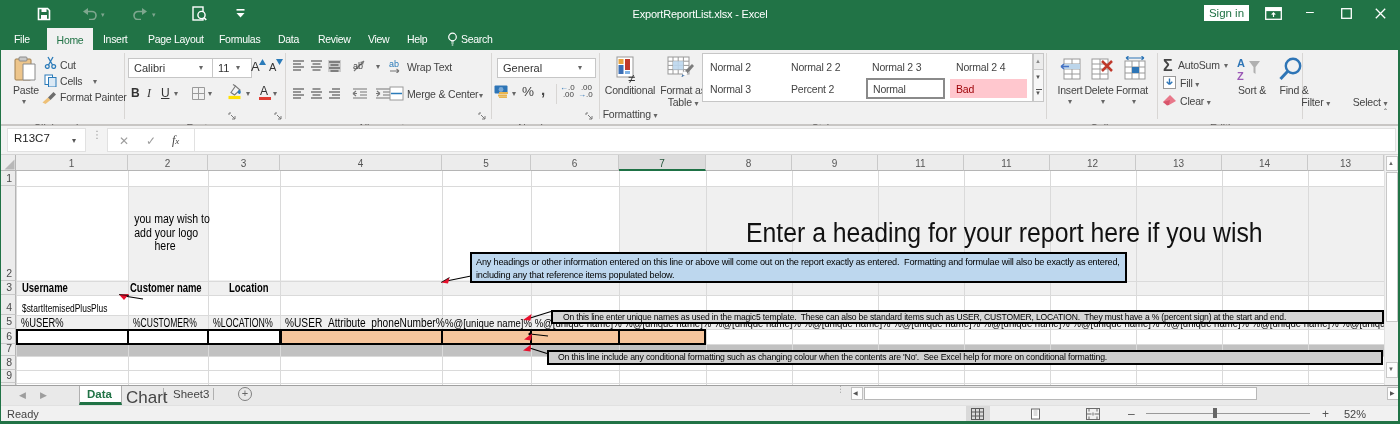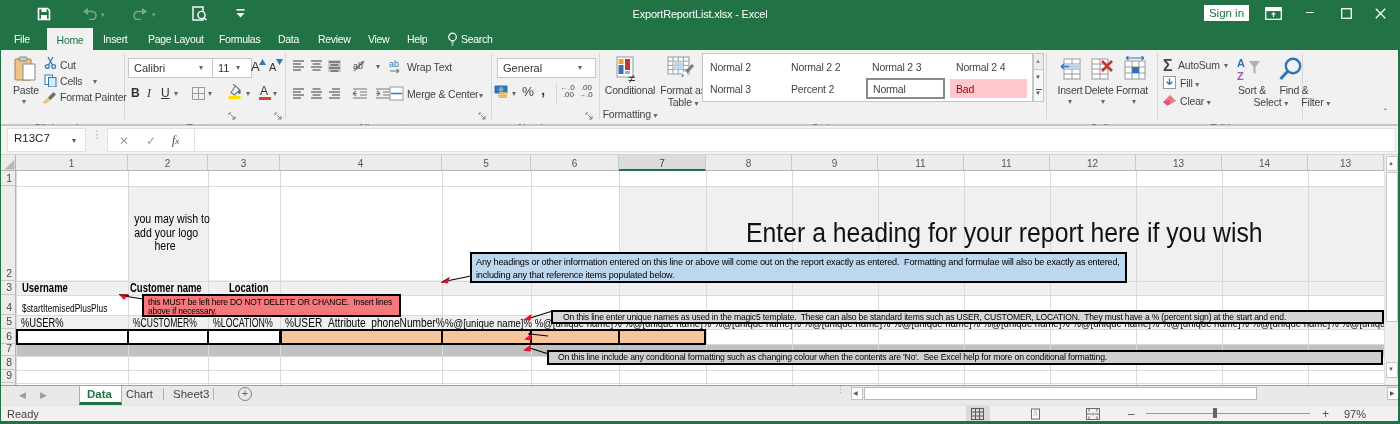--- a/index.html
+++ b/index.html
@@ -331,21 +331,21 @@
     <text x="0" y="23" font-size="11" font-weight="bold" fill="#9b59b6" font-family="sans-serif">Z</text>
     <path d="M12 4 h11 l-4.5 6 v7 l-2 -1.5 v-5.5 z" fill="#b0b0b0"></path>
   </svg>
   <div class="rbtxt" style="left:1230px;top:84px;width:44px;text-align:center">Sort &amp;</div>
   <div class="rbtxt" style="left:1286px;top:96px;width:44px;text-align:right">Filter <span class="dd">▾</span></div>
   <svg class="ab" style="left:1278px;top:57px" width="26" height="26" viewBox="0 0 26 26">
     <circle cx="15" cy="9" r="7.2" fill="none" stroke="#2e75b6" stroke-width="2.4"></circle>
     <path d="M9.5 14.5 L2.5 22" stroke="#2e75b6" stroke-width="3"></path>
   </svg>
   <div class="rbtxt" style="left:1272px;top:84px;width:44px;text-align:center">Find &amp;</div>
-  <div class="rbtxt" style="left:1244px;top:96px;width:44px;text-align:right">Select <span class="dd">▾</span></div>
+  <div class="rbtxt" style="left:1348px;top:96px;width:44px;text-align:center">Select <span class="dd">▾</span></div>
   <div id="fbar" class="ab">
     <div class="ab" style="left:0;top:0;width:1400px;height:1px;background:#c8c6c4"></div>
     <div id="namebox" class="ab"></div>
     <div class="ab" style="left:14px;top:7px;font-size:11.5px;color:#222">R13C7</div>
     <div class="ab dd" style="left:72px;top:11px;color:#555">▾</div>
     <div class="ab" style="left:92px;top:8px;color:#999;font-size:10px;letter-spacing:0;line-height:4px">⋮</div>
     <div id="fxbox" class="ab"></div>
     <div class="ab" style="left:119px;top:9px;color:#9d9d9d;font-size:12px">✕</div>
     <div class="ab" style="left:146px;top:9px;color:#9d9d9d;font-size:12px">✓</div>
     <div class="ab" style="left:172px;top:8px;color:#444;font-size:12px;font-style:italic;font-family:'Liberation Serif',serif">f<span style="font-size:9px">x</span></div>
@@ -443,21 +443,20 @@
     <div class="ctext" style="left:212.5px;top:160.5px;font-size:12px;transform:scaleX(0.73);transform-origin:0 0">%LOCATION%</div>
     <div class="ctext" style="left:285px;top:161px;font-size:12px;transform:scaleX(0.846);transform-origin:0 0">%USER_Attribute_phoneNumber%</div>
     <div class="ctext" id="uniqrow" style="left:445px;top:162px;width:1085px;overflow:hidden;transform:scaleX(0.866);transform-origin:0 0">%@[unique name]% %@[unique name]% %@[unique name]% %@[unique name]% %@[unique name]% %@[unique name]% %@[unique name]% %@[unique name]% %@[unique name]% %@[unique name]% %@[unique name]% %@[unique name]%</div>
 
     <div class="callout" style="left:470px;top:97px;width:657px;height:31px;background:#bdd7ee;padding:1px 4px;line-height:13px;font-size:9.8px;letter-spacing:-0.2px"><span style="display:inline-block;transform:scaleX(0.933);transform-origin:0 0;white-space:nowrap">Any headings or other information entered on this line or above will come out on the report exactly as entered.&nbsp; Formatting and formulae will also be exactly as entered,<br>including any that reference items populated below.</span></div>
     <svg class="ab" style="left:438px;top:117px" width="36" height="14" viewBox="0 0 36 14">
         <path d="M6 9.5 L33 4" stroke="#000" stroke-width="1.2"></path>
         <path d="M3 10.5 L11.5 5.5 L10 11.5 z" fill="#e8112d"></path>
         <path d="M3 10.5 L11.5 5.5" stroke="#000" stroke-width="0.8"></path>
       </svg>
-    <div class="callout" style="left:142px;top:139px;width:259px;height:23px;background:#f4787c;padding:0.5px 4px;line-height:9.8px;font-size:9.8px;letter-spacing:-0.2px"><span style="display:inline-block;transform:scaleX(0.859);transform-origin:0 0;white-space:nowrap">this MUST be left here DO NOT DELETE OR CHANGE.&nbsp; Insert lines<br>above if necessary.</span></div>
     <svg class="ab" style="left:117px;top:137px" width="27" height="11" viewBox="0 0 27 11">
         <path d="M7 4 L26 7" stroke="#000" stroke-width="1.2"></path>
         <path d="M2 2.5 L12 2 L7 8 z" fill="#e8112d"></path>
         <path d="M2 2.5 L12 3.5" stroke="#000" stroke-width="0.8"></path>
       </svg>
     <div class="callout" style="left:551px;top:154.5px;width:833px;height:14px;background:#d6d6d6;padding:0 10px;line-height:9.5px;font-size:9.8px;letter-spacing:-0.2px"><span style="display:inline-block;transform:scaleX(0.875);transform-origin:0 0;white-space:nowrap">On this line enter unique names as used in the magic5 template.&nbsp; These can also be standard items such as USER, CUSTOMER, LOCATION.&nbsp; They must have a % (percent sign) at the start and end.</span></div>
     <svg class="ab" style="left:520px;top:153px" width="34" height="14" viewBox="0 0 34 14">
         <path d="M7 11 L31 3.5" stroke="#000" stroke-width="1.2"></path>
         <path d="M3 12 L11.5 6 L10.5 12.5 z" fill="#e8112d"></path>
       </svg>
@@ -477,21 +476,21 @@
     <div class="ab" style="left:1388px;top:5px;font-size:6px;color:#666">▲</div>
     <div class="ab" style="left:1386px;top:17px;width:12px;height:150px;background:#fff;border:1px solid #c8c8c8;box-sizing:border-box"></div>
     <div class="ab" style="left:1386px;top:207px;width:12px;height:16px;background:#fdfdfd;border:1px solid #c8c8c8;box-sizing:border-box"></div>
     <div class="ab" style="left:1388px;top:211px;font-size:6px;color:#666">▼</div>
   </div>
   <div id="tabbar" class="ab">
     <div class="ab" style="left:19px;top:4px;color:#9d9d9d;font-size:9px">◀</div>
     <div class="ab" style="left:40px;top:4px;color:#9d9d9d;font-size:9px">▶</div>
     <div class="ab" style="left:79px;top:0;width:41px;height:16px;background:#fff;border-left:1px solid #b0b0b0;border-right:1px solid #b0b0b0;border-bottom:3px solid #217346;box-sizing:content-box"></div>
     <div class="ab" style="left:79px;top:2px;width:41px;text-align:center;font-size:11.5px;font-weight:bold;color:#217346">Data</div>
-    <div class="ab" style="left:126px;top:2px;font-size:11px;color:#444">Chart</div>
+    <div class="ab" style="left:126px;top:2px;font-size:17px;color:#444">Chart</div>
     <div class="ab" style="left:163px;top:2px;width:1px;height:12px;background:#b0b0b0"></div>
     <div class="ab" style="left:173px;top:2px;font-size:11.5px;color:#444">Sheet3</div>
     <div class="ab" style="left:213px;top:2px;width:1px;height:12px;background:#b0b0b0"></div>
     <div class="ab" style="left:238px;top:1px;width:12px;height:12px;border:1px solid #808080;border-radius:50%;color:#666;font-size:11px;line-height:11px;text-align:center">+</div>
     <div class="ab" style="left:836px;top:1px;color:#999;font-size:9px;line-height:5px">⋮</div>
     <div class="ab" style="left:851px;top:1px;width:12px;height:13px;background:#fdfdfd;border:1px solid #c0c0c0;box-sizing:border-box"></div>
     <div class="ab" style="left:853px;top:3px;font-size:6px;color:#555">◀</div>
     <div class="ab" style="left:864px;top:1px;width:393px;height:13px;background:#fff;border:1px solid #b8b8b8;box-sizing:border-box"></div>
     <div class="ab" style="left:1387px;top:1px;width:12px;height:13px;background:#fdfdfd;border:1px solid #c0c0c0;box-sizing:border-box"></div>
     <div class="ab" style="left:1390px;top:3px;font-size:6px;color:#555">▶</div>
@@ -508,18 +507,18 @@
       <path d="M4.5 3 h4 M4.5 5 h4 M4.5 7 h4" stroke="#bbb"></path>
     </svg>
     <svg class="ab" style="left:1086px;top:2px" width="14" height="12" viewBox="0 0 14 12">
       <rect x="0.5" y="0.5" width="13" height="11" fill="none" stroke="#6a6a6a"></rect>
       <path d="M3 0.5 v3 M3 8.5 v3 M11 0.5 v3 M11 8.5 v3 M0.5 6 h5 M8.5 6 h5 M7 4.5 v3" stroke="#6a6a6a" fill="none"></path>
     </svg>
     <div class="ab" style="left:1128px;top:1px;color:#555;font-size:12px">–</div>
     <div class="ab" style="left:1146px;top:7px;width:164px;height:1px;background:#999"></div>
     <div class="ab" style="left:1213px;top:2px;width:4px;height:10px;background:#666"></div>
     <div class="ab" style="left:1322px;top:1px;color:#555;font-size:12px">+</div>
-    <div class="ab" style="left:1344px;top:2px;font-size:11px;color:#444">97%</div>
+    <div class="ab" style="left:1344px;top:2px;font-size:11px;color:#444">52%</div>
   </div>
   <div id="greenfoot" class="ab"></div>
   <div class="ab" style="left:0;top:50px;width:1px;height:374px;background:#217346"></div>
   <div class="ab" style="left:1398px;top:50px;width:2px;height:374px;background:#217346"></div>
 </div>
 
 </body></html>

